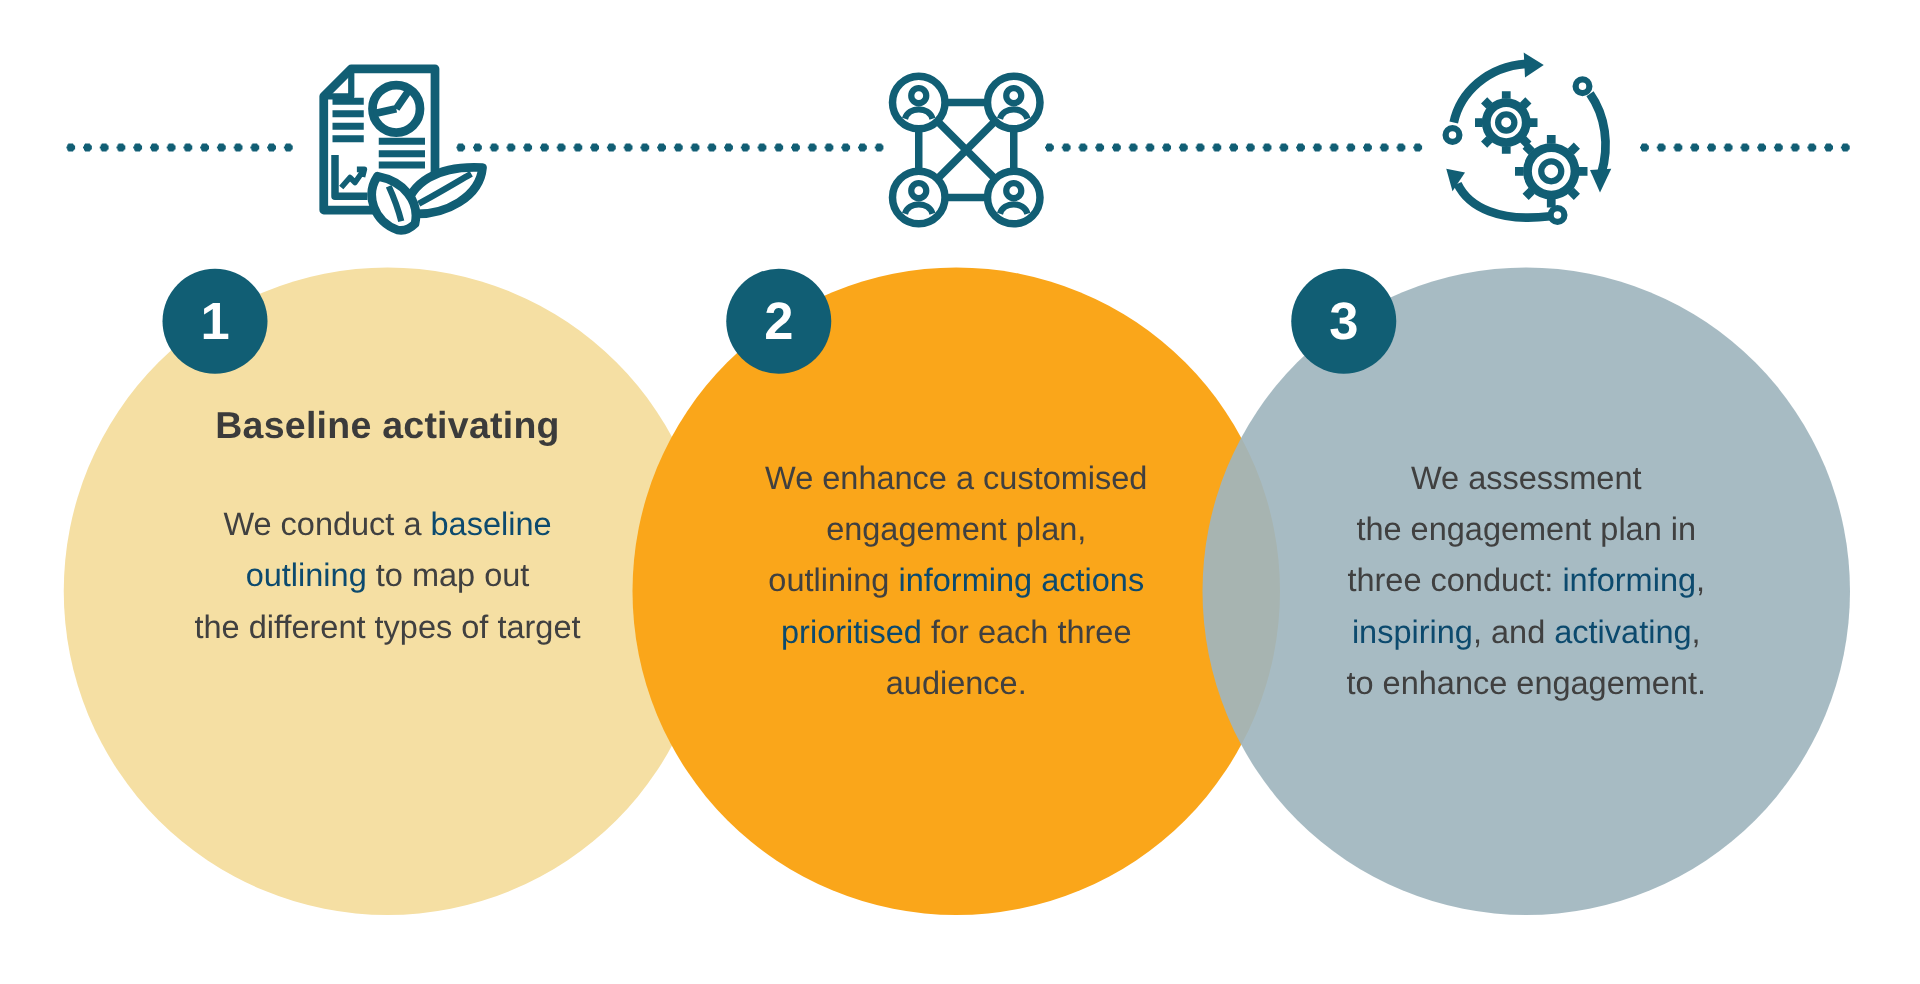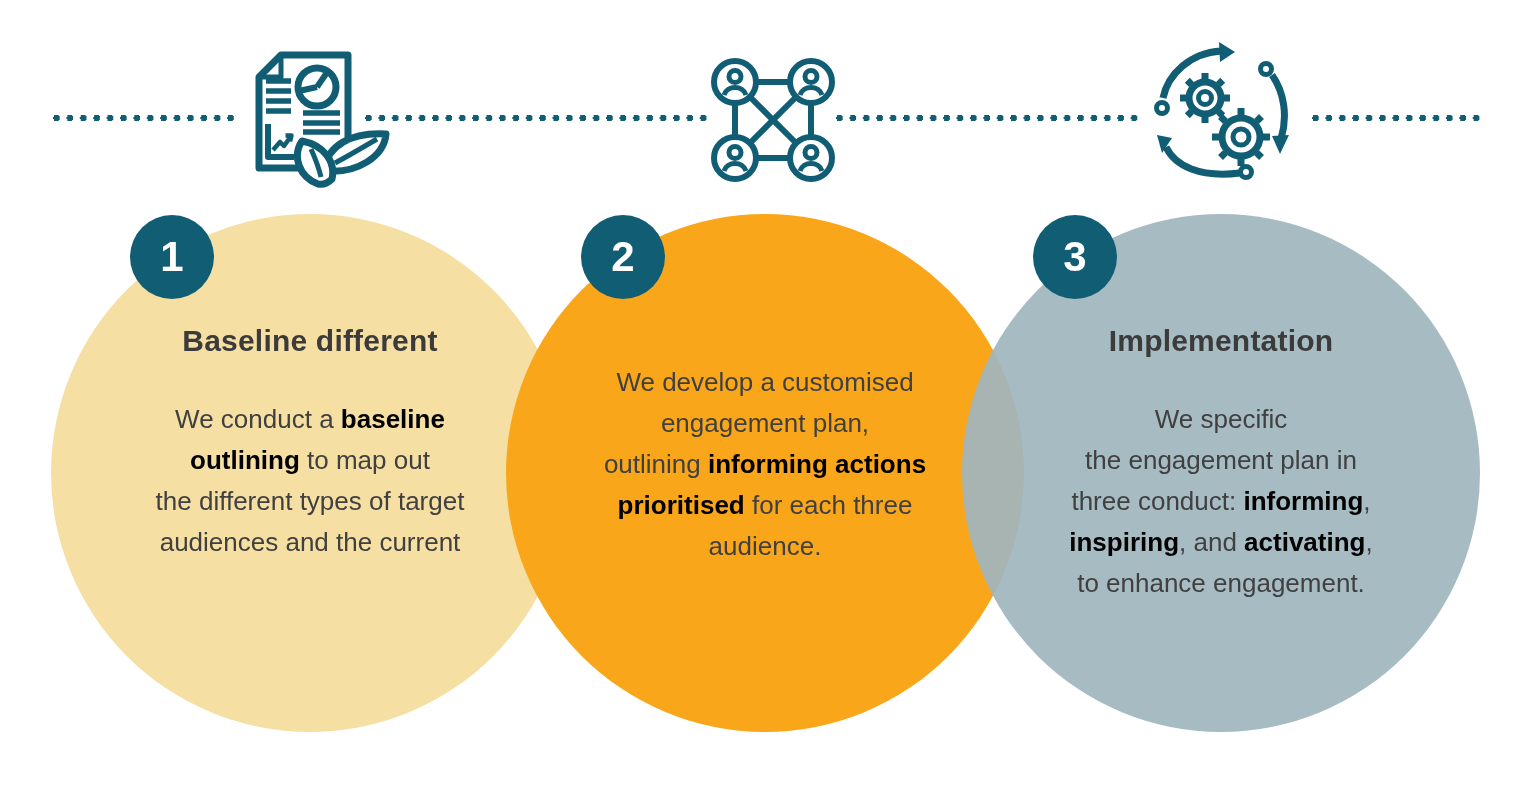--- a/index.html
+++ b/index.html
@@ -50,21 +50,21 @@
   .content-1{left:90px;}
   .content-2{left:545px;}
   .content-3{left:1001px;}
   .step-title{
     font-size:30px;line-height:37px;font-weight:700;color:var(--title-color);
     letter-spacing:0.2px;
   }
   .step-body{
     margin-top:40px;font-size:26px;line-height:41px;color:var(--body-color);
   }
-  .step-body b{font-weight:700;color:#000000;}
+  .step-body b{font-weight:400;color:#0c4a6e;}
 </style>
 </head>
 <body>
 
 <div class="canvas">
 
   <div class="dots seg-a"></div>
   <div class="dots seg-b"></div>
   <div class="dots seg-c"></div>
   <div class="dots seg-d"></div>
@@ -128,24 +128,23 @@
     <span>1</span>
   </div>
   <div class="badge badge-2">
     <span>2</span>
   </div>
   <div class="badge badge-3">
     <span>3</span>
   </div>
 
   <div class="content content-1">
-    <h2 class="step-title">Baseline different</h2>
-    <p class="step-body"><span>We conduct a </span><b>baseline</b><br><b>outlining</b><span> to map out</span><br><span>the different types of target</span><br><span>audiences and the current</span><br></p>
+    <h2 class="step-title">Baseline activating</h2>
+    <p class="step-body"><span>We conduct a </span><b>baseline</b><br><b>outlining</b><span> to map out</span><br><span>the different types of target</span><br><br></p>
   </div>
   <div class="content content-2">
-    <p class="step-body"><span>We develop a customised</span><br><span>engagement plan,</span><br><span>outlining </span><b>informing actions</b><br><b>prioritised</b><span> for each three</span><br><span>audience.</span></p>
+    <p class="step-body"><span>We enhance a customised</span><br><span>engagement plan,</span><br><span>outlining </span><b>informing actions</b><br><b>prioritised</b><span> for each three</span><br><span>audience.</span></p>
   </div>
   <div class="content content-3">
-    <h2 class="step-title">Implementation</h2>
-    <p class="step-body"><span>We specific</span><br><span>the engagement plan in</span><br><span>three conduct: </span><b>informing</b><span>,</span><br><b>inspiring</b><span>, and </span><b>activating</b><span>,</span><br><span>to enhance engagement.</span></p>
+    <p class="step-body"><span>We assessment</span><br><span>the engagement plan in</span><br><span>three conduct: </span><b>informing</b><span>,</span><br><b>inspiring</b><span>, and </span><b>activating</b><span>,</span><br><span>to enhance engagement.</span></p>
   </div>
 
 </div>
 
 </body></html>

